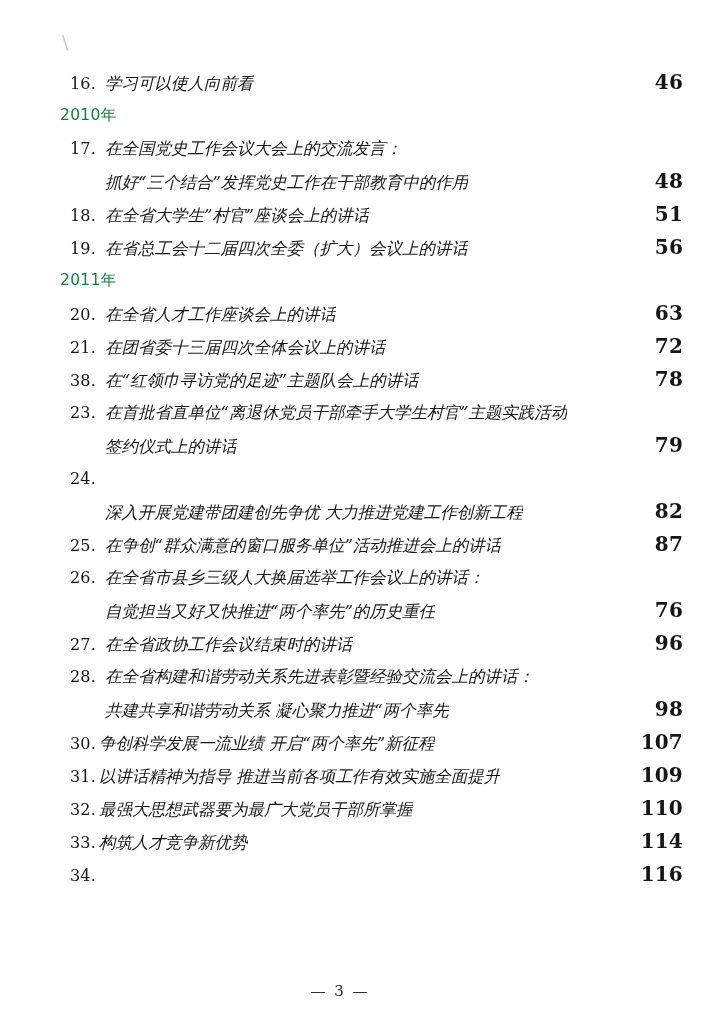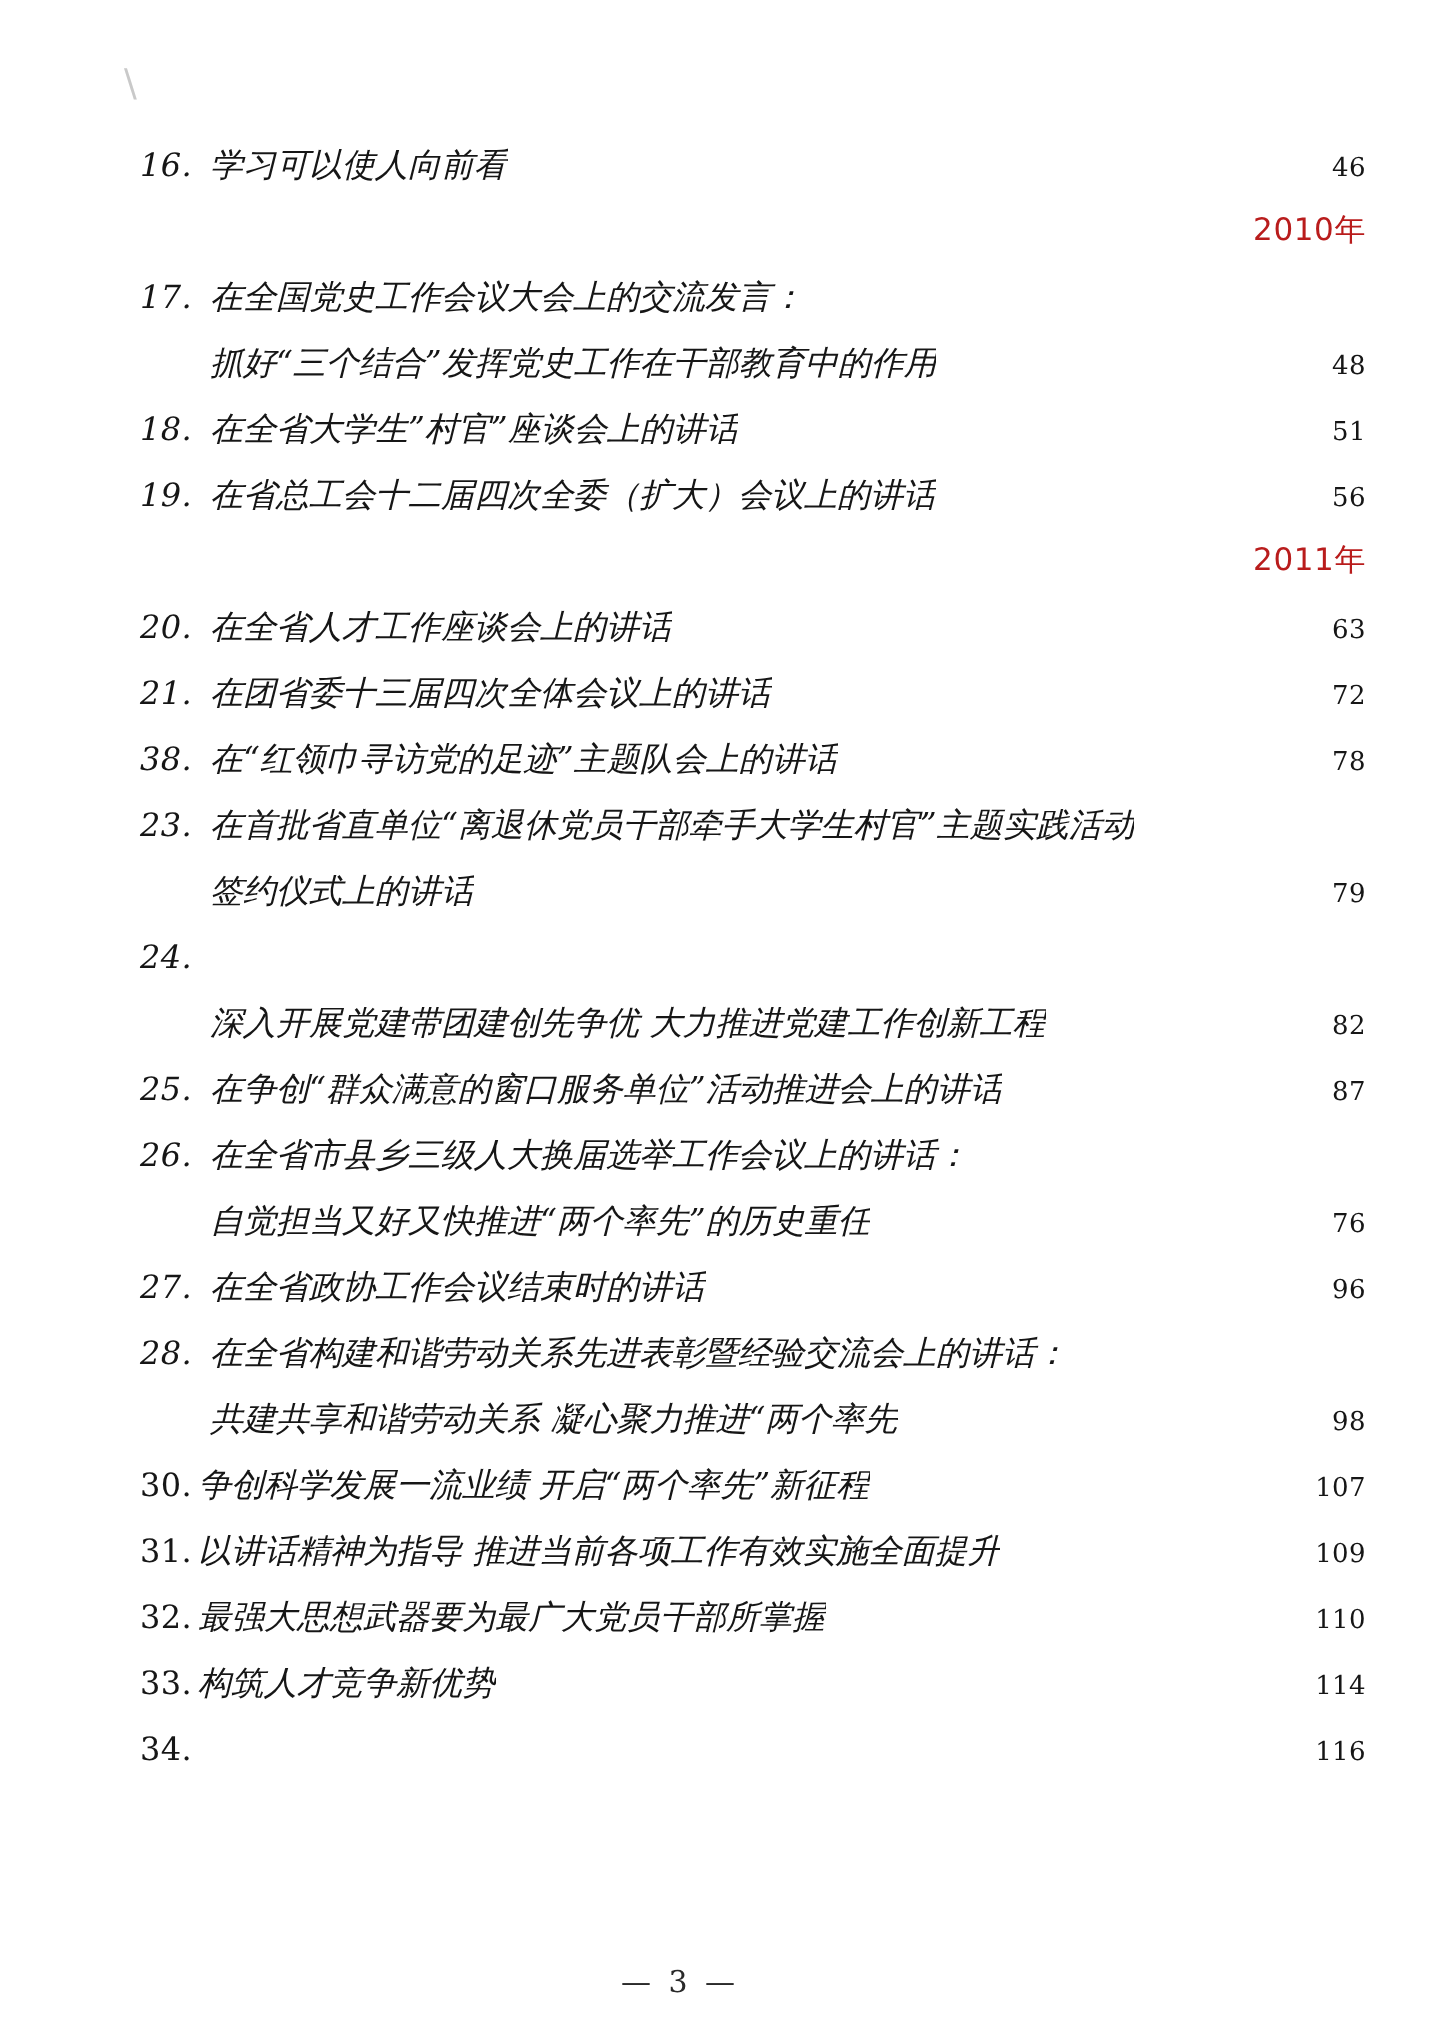--- a/index.html
+++ b/index.html
@@ -40,25 +40,25 @@
     position: absolute;
     left: 0;
     top: 66px;
     width: 720px;
     padding: 0 37px 0 60px;
     box-sizing: border-box;
   }
 
   
   .year-heading {
-    text-align: right;
+    text-align: left;
     font-family: "DejaVu Sans", "Liberation Sans", sans-serif;
     font-size: 15.5px;
     letter-spacing: 0.3px;
-    color: #b91c1c;
+    color: #15803d;
     height: 33px;
     line-height: 33px;
     margin: 0;
   }
 
   
   .entry {
     height: 33px;
     line-height: 33px;
     display: flex;
@@ -68,21 +68,21 @@
     color: #161616;
   }
   .entry .num {
     flex: 0 0 auto;
     text-align: right;
     font-size: 16px;
     font-family: "DejaVu Serif", "Liberation Serif", serif;
     letter-spacing: 0.2px;
   }
   
-  .entry.gap-wide .num { width: 36px; padding-right: 9px; font-style: italic; }
+  .entry.gap-wide .num { width: 36px; padding-right: 9px; }
   
   .entry.gap-narrow .num { width: 36px; padding-right: 3px; }
 
   .entry .title {
     flex: 0 1 auto;
     overflow: hidden;
     text-overflow: clip;
     font-style: italic;
   }
   .entry .leader {
@@ -99,23 +99,24 @@
     left: -1px;
     bottom: 0.06em;
     white-space: nowrap;
     font-size: 16.5px;
     letter-spacing: 0.5px;
     color: #2a2a2a;
   }
   .entry .pageno {
     flex: 0 0 auto;
     text-align: center;
-    font-size: 13px;
+    font-size: 20px;
     padding-left: 0px;
     letter-spacing: 0.2px;
+    font-weight: bold;
   }
 
   
   .entry.cont .num {
     visibility: hidden;
   }
 
   
   .entry.no-leader .leader::before { content: ""; }
 

